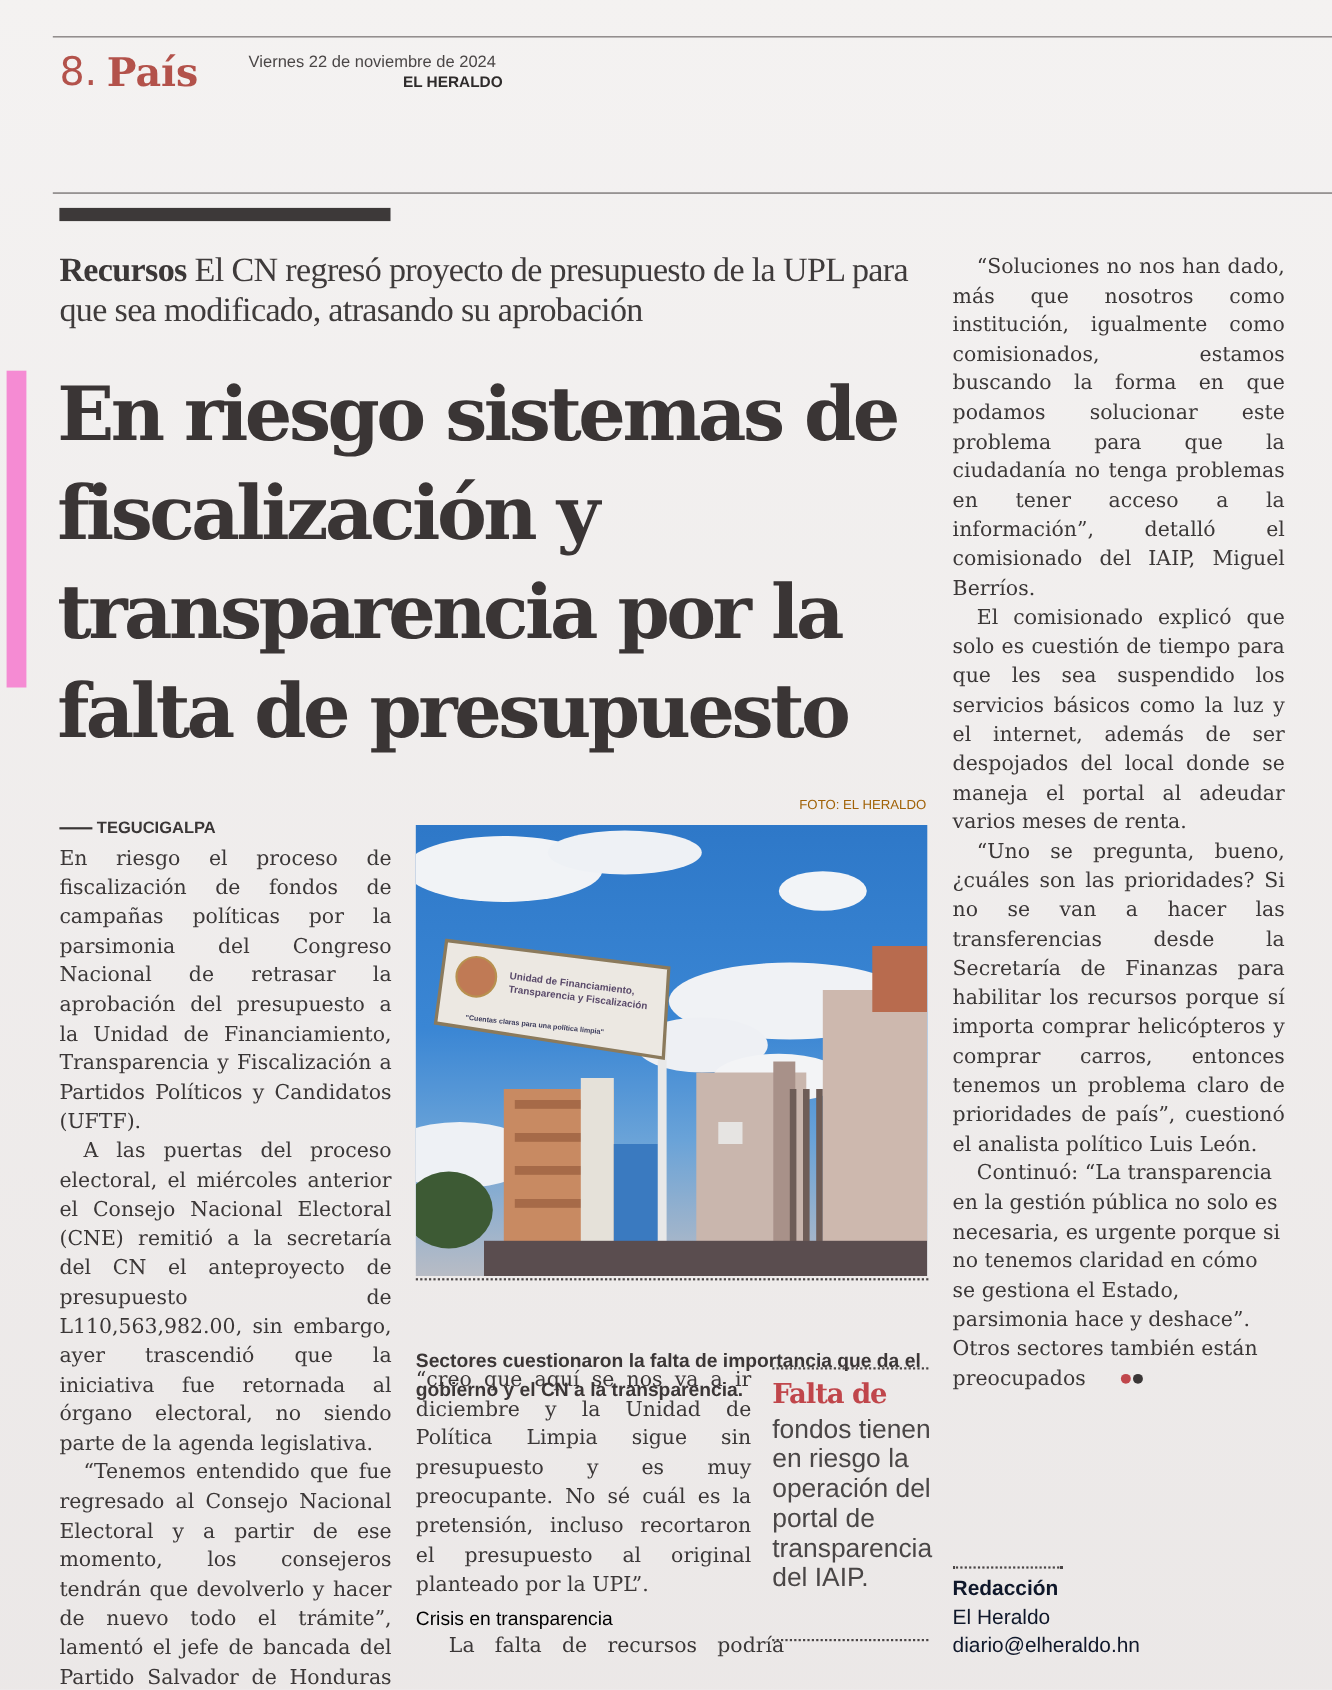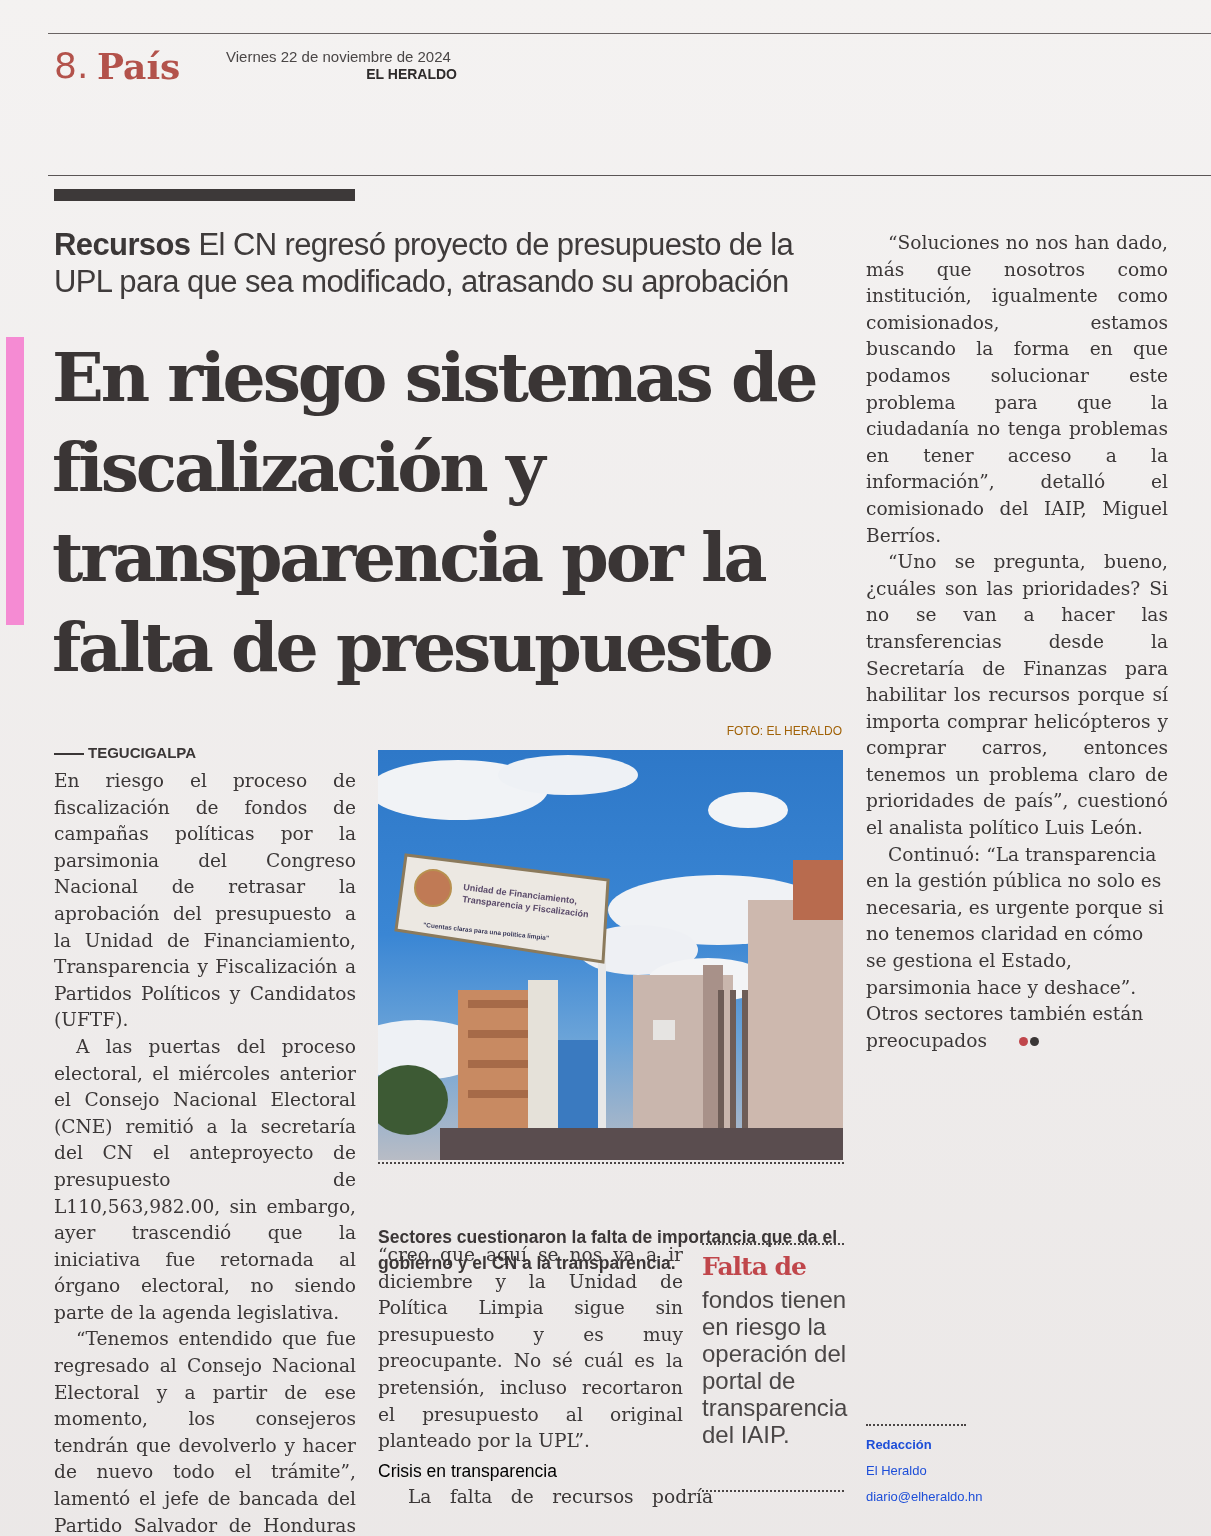--- a/index.html
+++ b/index.html
@@ -29,21 +29,21 @@
     position:absolute; left:226px; top:48px;
     font-family:"Liberation Sans", sans-serif; font-size:15px; color:#4a4646;
   }
   .paper {
     position:absolute; left:226px; top:66px; width:231px; text-align:right;
     font-family:"Liberation Sans", sans-serif; font-size:14px; font-weight:bold; color:#2e2b2b;
   }
   .kicker-bar { position:absolute; left:54px; top:189px; width:301px; height:12px; background:#3d3939; }
   .deck {
     position:absolute; left:54px; top:226px; width:800px;
-    font-family:Liberation Sans, sans-serif; font-size:31px; line-height:37px; color:#3f3b3b;
+    font-family:Liberation Serif, serif; font-size:31px; line-height:37px; color:#3f3b3b;
     letter-spacing:-0.6px;
   }
   .deck b { font-weight:bold; color:#3b3737; }
   .pink-mark { position:absolute; left:6px; top:337px; width:18px; height:288px; background:#f57fcf; opacity:0.9; }
   .headline {
     position:absolute; left:52px; top:332px; width:800px;
     font-family:"DejaVu Serif", serif; font-weight:bold; font-size:68px; line-height:90px;
     color:#3a3535; letter-spacing:-3.2px;
   }
   .col { position:absolute; font-size:18.6px; line-height:26.6px; text-align:justify; color:#3b3737; }
@@ -77,21 +77,21 @@
   .pull-body {
     position:absolute; left:702px; top:1286px; width:146px;
     font-family:"Liberation Sans", sans-serif; font-size:24px; line-height:27px; color:#4a4646;
   }
   .subhead {
     position:absolute; left:378px; top:1461px;
     font-family:"Liberation Sans", sans-serif; font-weight:normal; font-size:17.5px; color:#000000;
   }
   .end-dots { display:inline-block; margin-left:10px; }
   .end-dots span { display:inline-block; width:9px; height:9px; border-radius:50%; margin-right:2px; vertical-align:middle; }
-  .byline { position:absolute; left:866px; top:1432px; font-family:"Liberation Sans", sans-serif; font-size:13px; line-height:26px; color:#1d4ed8; }
+  .byline { position:absolute; left:866px; top:1432px; font-family:"Liberation Sans", sans-serif; font-size:19px; line-height:26px; color:#0f172a; }
   .byline .name { font-weight:bold; }
 </style>
 </head>
 <body>
 
 <div class="page-bg"></div>
 
 <div class="top-rule"></div>
 <div class="page-num">8.</div>
 <div class="section">País</div>
@@ -172,20 +172,21 @@
   <p class="noind" style="text-align-last:justify;">La falta de recursos podría</p>
 </div>
 
 <div class="dots" style="left:702px; top:1243px; width:142px;"></div>
 <div class="pull-title">Falta de</div>
 <div class="pull-body">fondos tienen en riesgo la operación del portal de transparencia del IAIP.</div>
 <div class="dots" style="left:702px; top:1490px; width:142px;"></div>
 
 <div class="col col3">
   <p>“Soluciones no nos han dado, más que nosotros como institución, igualmente como comisionados, estamos buscando la forma en que podamos solucionar este problema para que la ciudadanía no tenga problemas en tener acceso a la información”, detalló el comisionado del IAIP, Miguel Berríos.</p>
+  <p>El comisionado explicó que solo es cuestión de tiempo para que les sea suspendido los servicios básicos como la luz y el internet, además de ser despojados del local donde se maneja el portal al adeudar varios meses de renta.</p>
   <p>“Uno se pregunta, bueno, ¿cuáles son las prioridades? Si no se van a hacer las transferencias desde la Secretaría de Finanzas para habilitar los recursos porque sí importa comprar helicópteros y comprar carros, entonces tenemos un problema claro de prioridades de país”, cuestionó el analista político Luis León.</p>
   <p style="text-align:left;"><span>Continuó: “La transparencia en la gestión pública no solo es necesaria, es urgente porque si no tenemos claridad en cómo se gestiona el Estado, parsimonia hace y deshace”. Otros sectores también están preocupados</span><span class="end-dots"><span style="background:#c0464b;"></span><span style="background:#3a3636;"></span></span></p>
 </div>
 
 <div class="dots" style="left:866px; top:1424px; width:100px;"></div>
 <div class="byline">
   <div class="name">Redacción</div>
   <div>El Heraldo</div>
   <div>diario@elheraldo.hn</div>
 </div>

